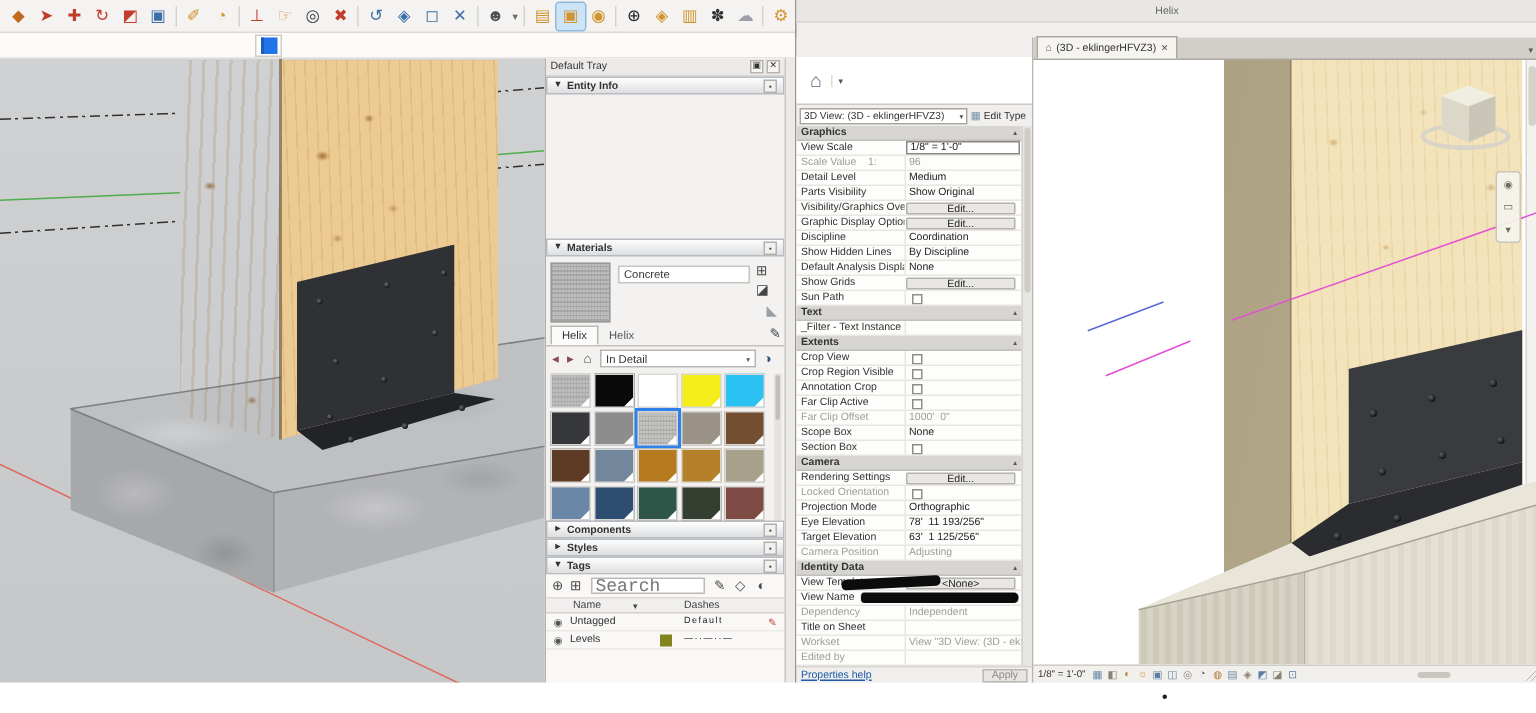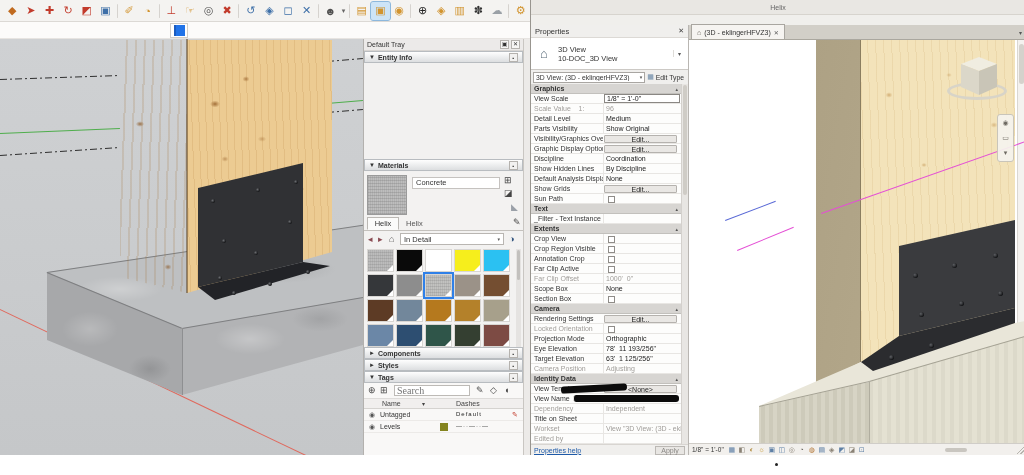--- a/index.html
+++ b/index.html
@@ -71,21 +71,21 @@
 .swatch::after{content:"";position:absolute;right:0;bottom:0;border-style:solid;border-width:0 0 6px 6px;border-color:transparent transparent #fff transparent}
 .swatch.tex{background-image:repeating-linear-gradient(0deg,rgba(110,110,110,.2) 0 1px,transparent 1px 3px),repeating-linear-gradient(90deg,rgba(130,130,130,.18) 0 1px,transparent 1px 2px)}
 .swatch.on{outline:2px solid #2f80e8}
 #mat-scroll{position:absolute;left:152px;top:77px;width:5px;height:98px;background:#e5e3e1}
 #mat-scroll .th{margin:1px;height:30px;background:#c2c0bd;border-radius:2px}
 #comp-head{top:308px}
 #sty-head{top:320px}
 #tags-head{top:332px}
 #tags-body{top:344px;height:72px;background:#f9f8f7}
 .tg-ic{position:absolute;top:2px;font-size:9px;color:#4a4a4a}
-#tag-search{position:absolute;left:30px;top:2px;width:76px;height:11px;border:1px solid #bdbab6;background:#fff;font-size:10px;padding:0 2px;font-family:Liberation Serif, serif}
+#tag-search{position:absolute;left:30px;top:2px;width:76px;height:11px;border:1px solid #bdbab6;background:#fff;font-size:12px;padding:0 2px;font-family:Liberation Mono, monospace}
 #tags-cols{position:absolute;left:0;right:0;top:15px;height:11px;background:#f1efee;border-top:1px solid #dedcda;border-bottom:1px solid #d5d3d0;font-size:7px;color:#444}
 #tags-cols .cname{position:absolute;left:18px;top:1px}
 #tags-cols .ccaret{position:absolute;left:58px;top:1px;font-size:6px}
 #tags-cols .cdash{position:absolute;left:92px;top:1px}
 .tag-row{position:absolute;left:0;right:0;height:12px;border-bottom:1px solid #eceae8;font-size:7px}
 .tag-row .eye{position:absolute;left:5px;top:2px;font-size:7px;color:#555}
 .tag-row .nm{position:absolute;left:16px;top:2px}
 .tag-row .sw{position:absolute;left:76px;top:2px;width:8px;height:8px}
 .tag-row .dash{position:absolute;left:92px;top:2px;font-size:6px;letter-spacing:1px;color:#222}
 .tag-row .act{position:absolute;left:148px;top:2px;color:#c23b2c;font-size:7px}
@@ -484,30 +484,22 @@
     </div>
   </div>
   <div id="su-edge" class="abs"></div>
 
   <div id="rv-pane" class="abs">
     <div id="rv-title">
       <span>Helix</span>
     </div>
 
     <div id="rv-props">
-      <div id="pp-head">
-        <span class="t">Properties</span>
-        <span style="font-size:7px;color:#444">✕</span>
-      </div>
       <div id="pp-type">
         <span class="ic">⌂</span>
-        <span class="lines">
-          <span class="l1" style="display:block">3D View</span>
-          <span class="l2" style="display:block">10-DOC_3D View</span>
-        </span>
         <span class="caret">▾</span>
       </div>
       <div id="pp-viewrow">
         <div id="pp-sel">
           <span class="t">3D View: (3D - eklingerHFVZ3)</span>
           <span class="c">▾</span>
         </div>
         <div id="pp-edittype">
           <span class="ic">▦</span>
           <span>Edit Type</span>

